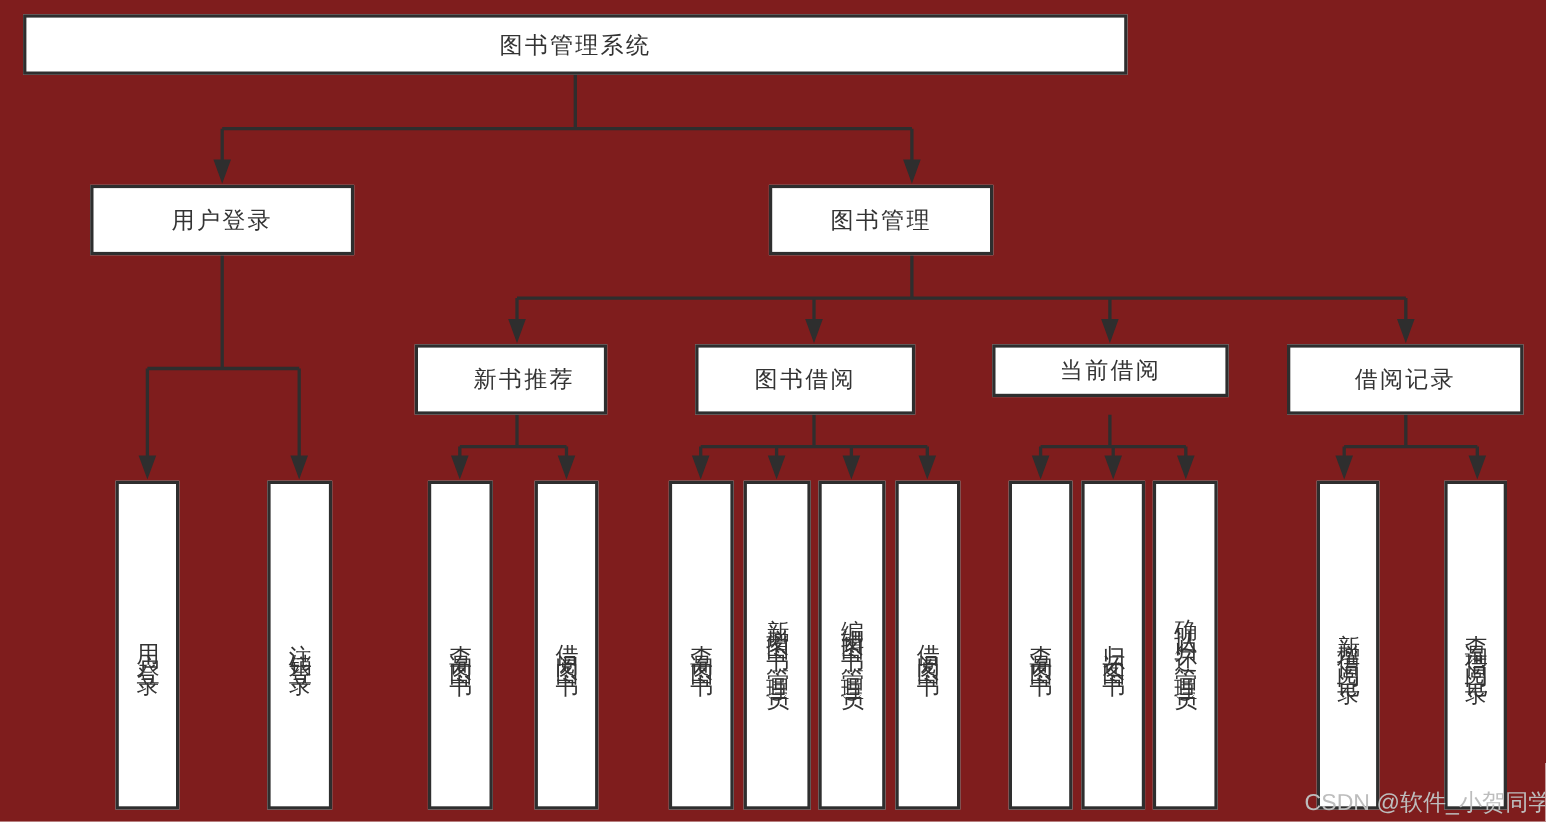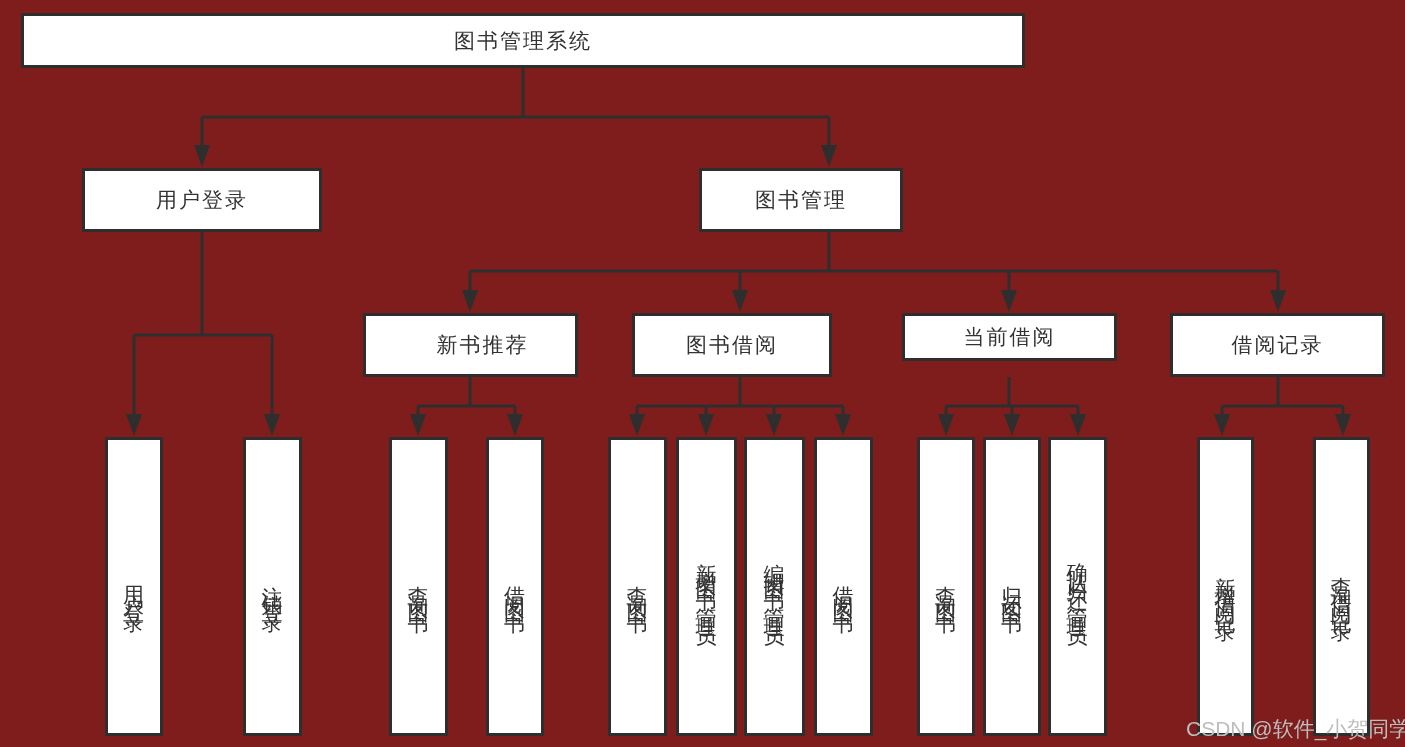--- a/index.html
+++ b/index.html
@@ -34,21 +34,21 @@
     writing-mode:vertical-rl;
     line-height:1;
     font-size:21px;
     letter-spacing:9px;
     white-space:nowrap;
   }
   
   #node-root{left:21px;top:13px;width:1004px;height:55px;}
   #node-l2-0{left:82px;top:168px;width:240px;height:64px;}
   #node-l2-1{left:672px;top:168px;width:204px;height:64px;margin-left:27px;}
-  #node-l3-0{left:363px;top:313px;width:215px;height:64px;padding-left:24px;}
+  #node-l3-0{left:377px;top:313px;width:175px;height:64px;padding-left:24px;}
   #node-l3-1{left:632px;top:313px;width:200px;height:64px;}
   #node-l3-2{left:902px;top:313px;width:215px;height:48px;}
   #node-l3-3{left:1170px;top:313px;width:215px;height:64px;}
   
   #leaf-0{left:105px;width:58px;}
   #leaf-1{left:243px;width:59px;}
   #leaf-2{left:389px;width:59px;}
   #leaf-3{left:486px;width:58px;}
   #leaf-4{left:608px;width:59px;}
   #leaf-5{left:676px;width:61px;}

